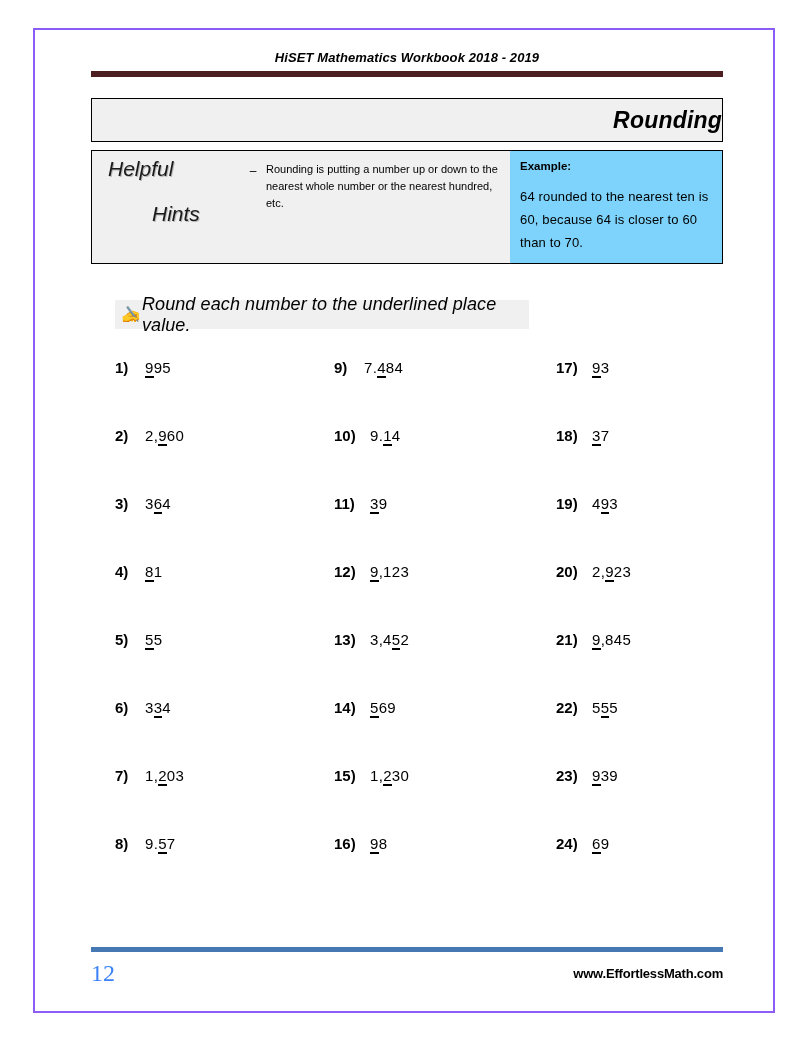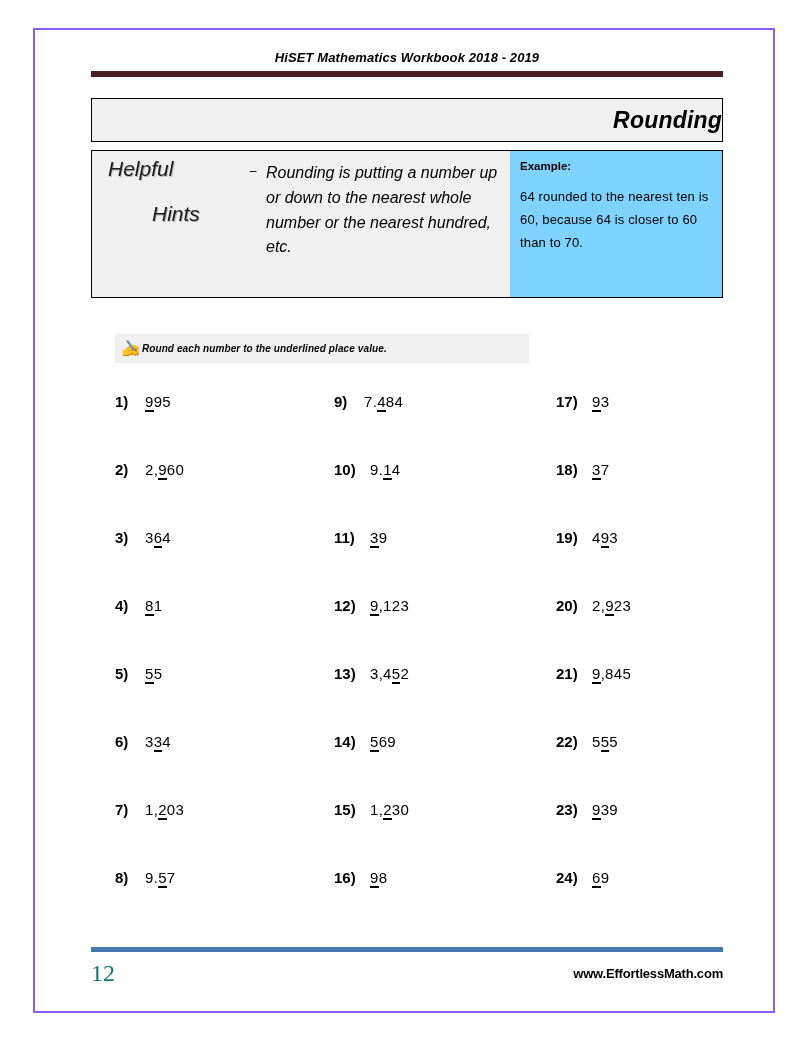--- a/index.html
+++ b/index.html
@@ -66,21 +66,21 @@
     font-weight: bold;
     font-style: italic;
     letter-spacing: 0.2px;
   }
 
   
   .hints-box {
     margin-top: 8px;
     border: 1.5px solid #000000;
     background: #F0F0F0;
-    height: 148px;
+    height: 114px;
     box-sizing: border-box;
     display: flex;
     position: relative;
   }
   .hints-label {
     width: 148px;
     flex: none;
     padding: 6px 0 0 16px;
     box-sizing: border-box;
   }
@@ -105,25 +105,24 @@
   }
   .bullet-dash {
     width: 26px;
     flex: none;
     text-align: center;
     font-size: 12px;
     line-height: 1.55;
     padding-top: 1px;
   }
   .bullet-text {
-    font-size: 16px;
+    font-size: 11px;
     line-height: 1.55;
     padding-right: 14px;
     max-width: 236px;
-    font-style: italic;
   }
 
   .example-panel {
     position: absolute;
     right: 0;
     top: 0;
     bottom: 0;
     width: 212px;
     background: #7dd3fc;
     padding: 9px 8px 0 10px;
@@ -154,22 +153,22 @@
     box-sizing: border-box;
   }
   .pencil-icon {
     font-size: 16px;
     line-height: 1;
     margin-right: 1px;
     transform: scaleX(-1);
     display: inline-block;
   }
   .instruction-text {
-    font-size: 10px;
-    font-weight: bold;
+    font-size: 18px;
+    font-weight: normal;
     font-style: italic;
     letter-spacing: 0.1px;
   }
 
   
   .problems {
     margin-top: 30px;
     margin-left: 24px;
     width: 608px;
     display: grid;
@@ -215,21 +214,21 @@
   }
   .footer-row {
     display: flex;
     align-items: center;
     justify-content: space-between;
     margin-top: 8px;
   }
   .page-number {
     font-family: "Liberation Serif", serif;
     font-size: 24px;
-    color: #0f766e;
+    color: #3b82f6;
   }
   .site-url {
     font-size: 13px;
     font-weight: bold;
     letter-spacing: -0.2px;
   }
 </style>
 </head>
 <body>
 

